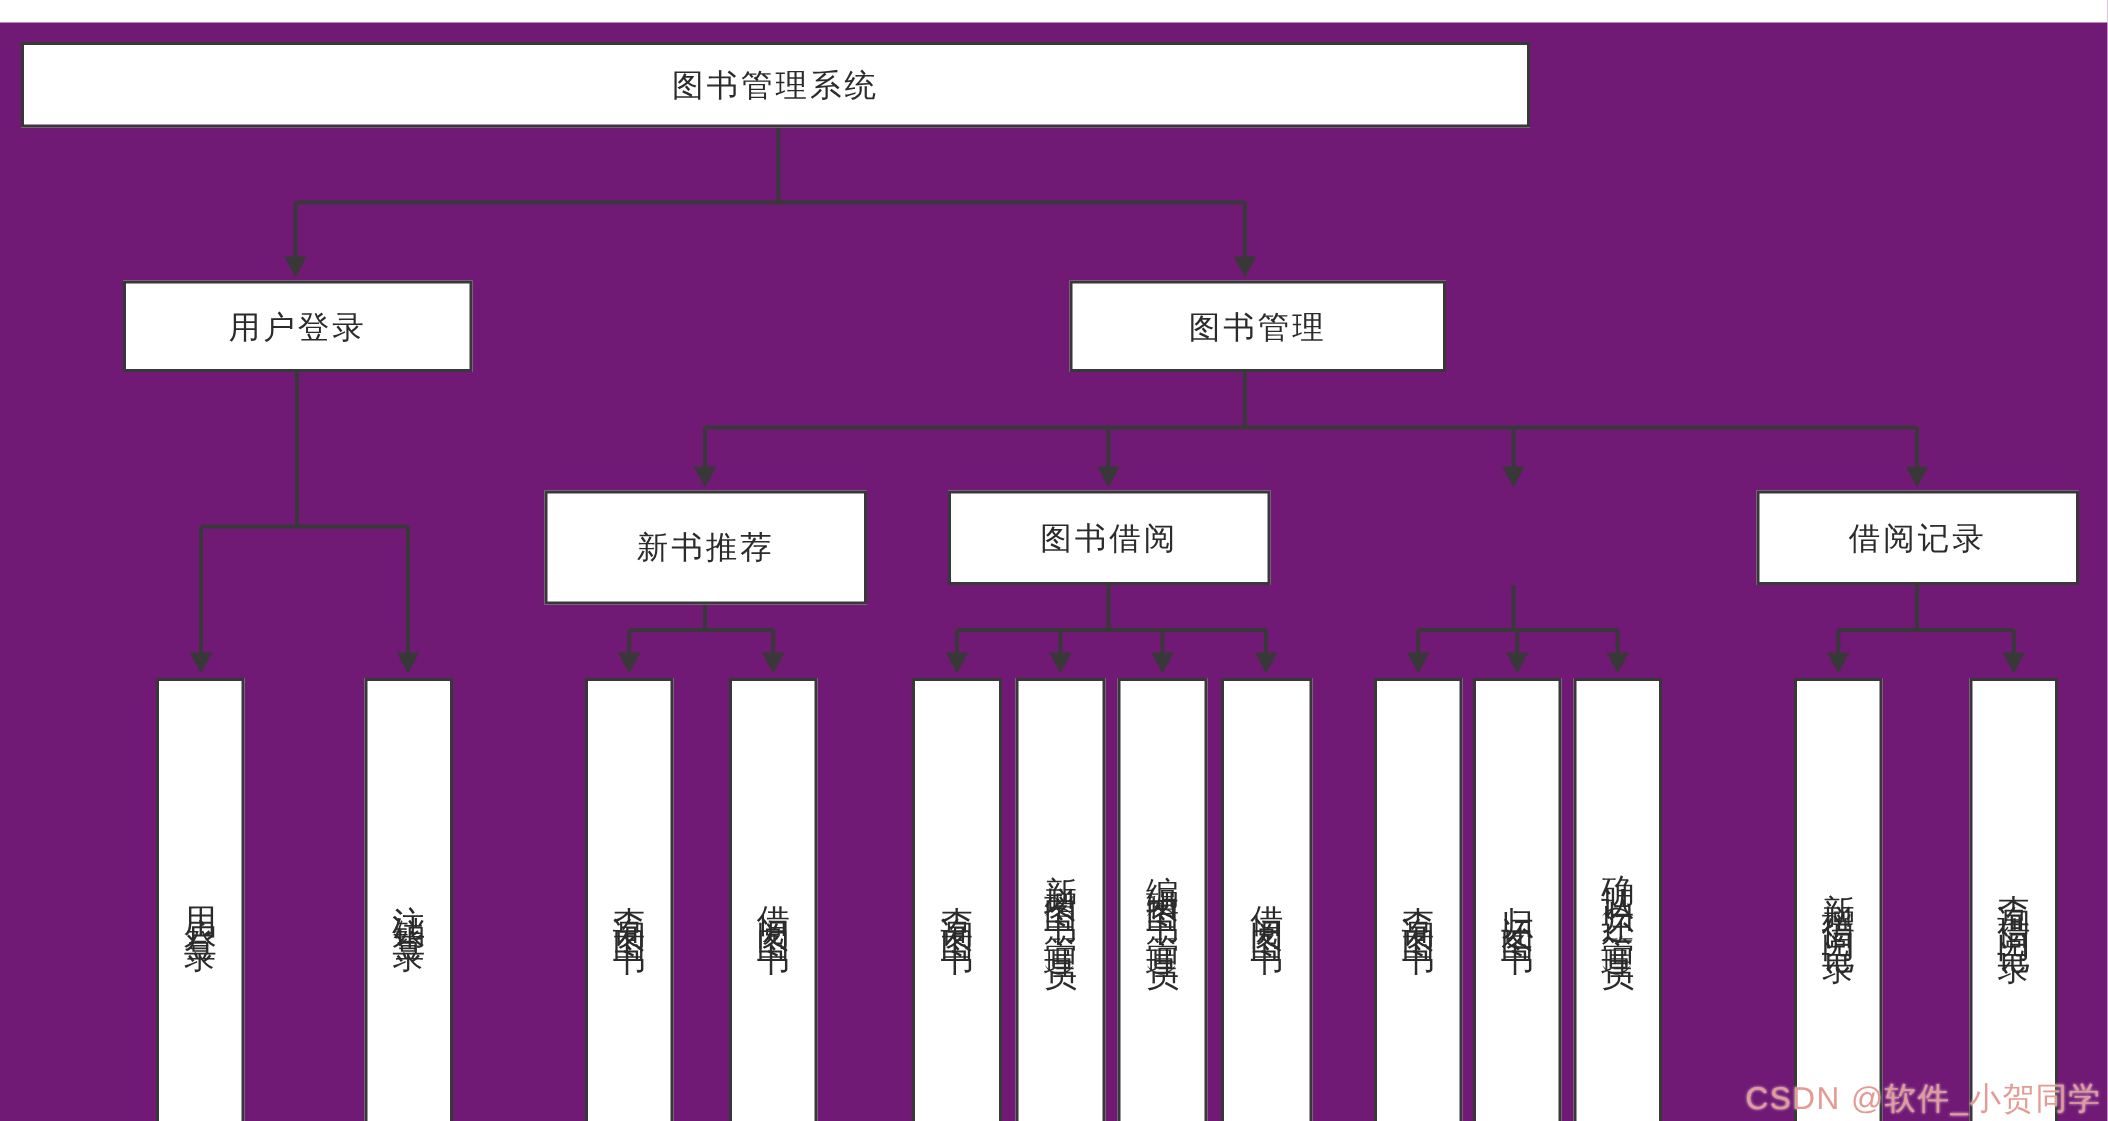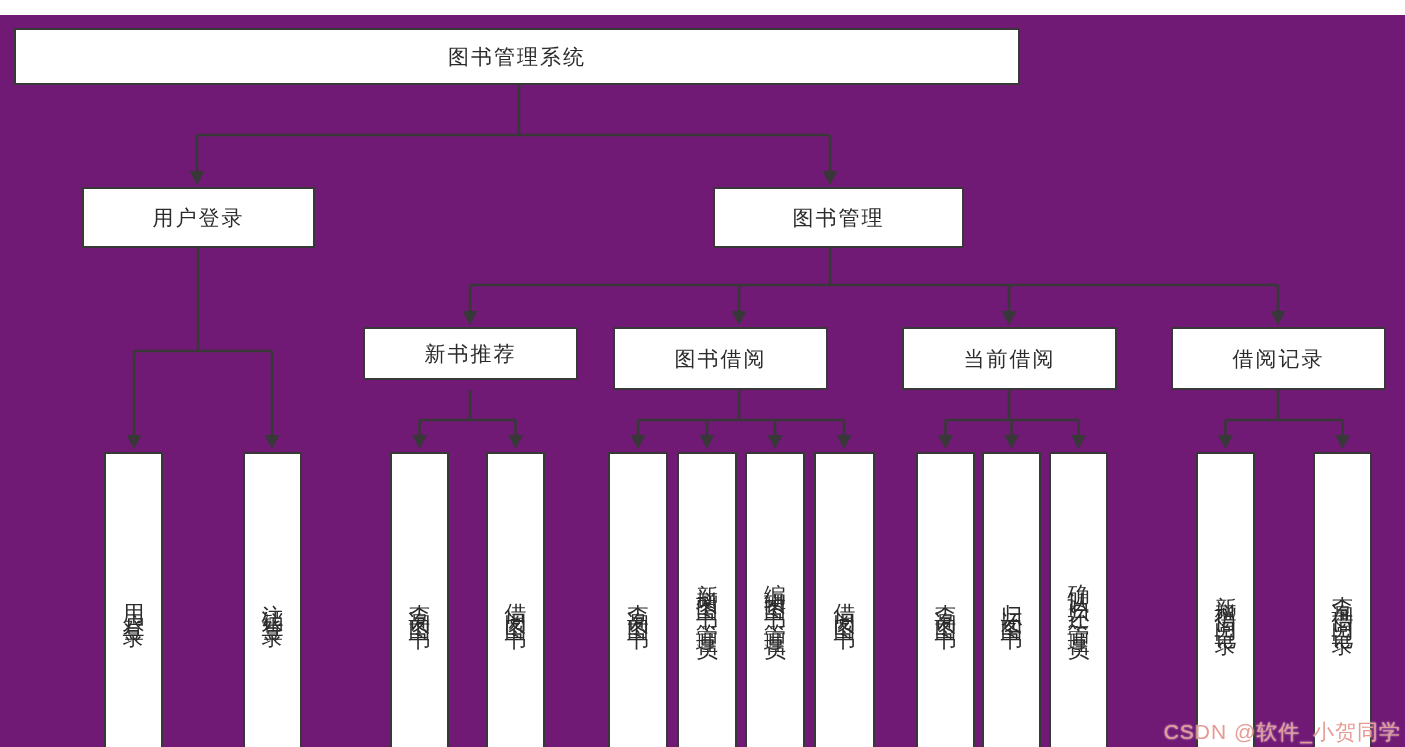--- a/index.html
+++ b/index.html
@@ -99,28 +99,25 @@
     <span class="hlabel">图书管理系统</span>
   </div>
 
   <div class="box" style="left:82px;top:172px;width:233px;height:61px">
     <span class="hlabel">用户登录</span>
   </div>
   <div class="box" style="left:713px;top:172px;width:251px;height:61px">
     <span class="hlabel">图书管理</span>
   </div>
 
-  <div class="box" style="left:363px;top:312px;width:215px;height:53px">
+  <div class="box" style="left:363px;top:312px;width:215px;height:76px">
     <span class="hlabel">新书推荐</span>
   </div>
-  <div class="box" style="left:613px;top:312px;width:215px;height:63px">
+  <div class="box" style="left:632px;top:312px;width:215px;height:63px">
     <span class="hlabel">图书借阅</span>
-  </div>
-  <div class="box" style="left:902px;top:312px;width:215px;height:63px">
-    <span class="hlabel">当前借阅</span>
   </div>
   <div class="box" style="left:1171px;top:312px;width:215px;height:63px">
     <span class="hlabel">借阅记录</span>
   </div>
 
   <div class="box leaf" style="left:104px;width:59px">
     <span class="vlabel">用户登录</span>
   </div>
   <div class="box leaf" style="left:243px;width:59px">
     <span class="vlabel">注销登录</span>

